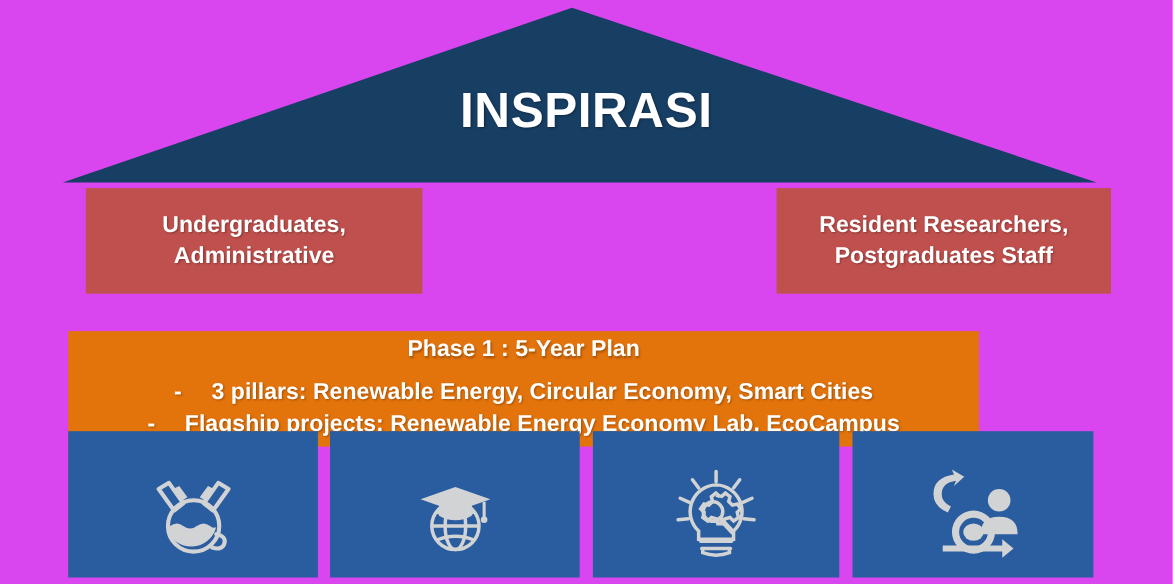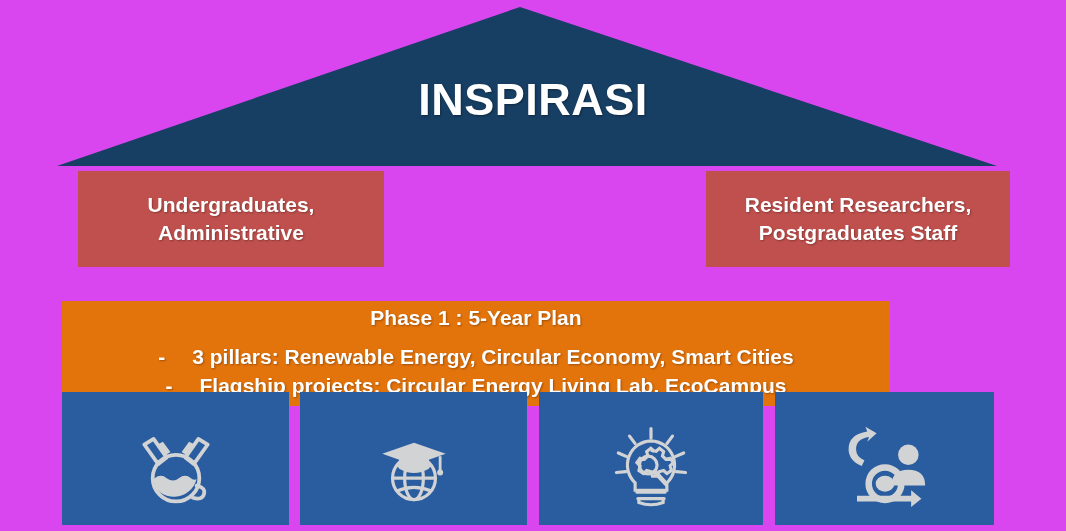--- a/index.html
+++ b/index.html
@@ -163,21 +163,21 @@
 
   <div id="orange-band">
     <div id="phase-title">Phase 1 : 5-Year Plan</div>
     <div id="phase-bullets">
       <div class="bullet-row">
         <span class="bullet-dash">-</span>
         <span class="bullet-text">3 pillars: Renewable Energy, Circular Economy, Smart Cities</span>
       </div>
       <div class="bullet-row">
         <span class="bullet-dash">-</span>
-        <span class="bullet-text">Flagship projects: Circular Energy Living Lab, EcoCampus</span>
+        <span class="bullet-text">Flagship projects: Renewable Energy Economy Lab, EcoCampus</span>
       </div>
     </div>
   </div>
 
   <div class="blue-box" id="blue-box-0">
     <svg class="pillar-icon" viewBox="0 0 100 90" aria-hidden="true">
       <g fill="none" stroke="#D2D3D4" stroke-width="4" stroke-linejoin="round" stroke-linecap="round">
         <circle cx="50" cy="58" r="25"></circle>
         <path d="M40 36 L26 16 L16 22 L31 43 Z"></path>
         <path d="M60 36 L74 16 L84 22 L69 43 Z"></path>

